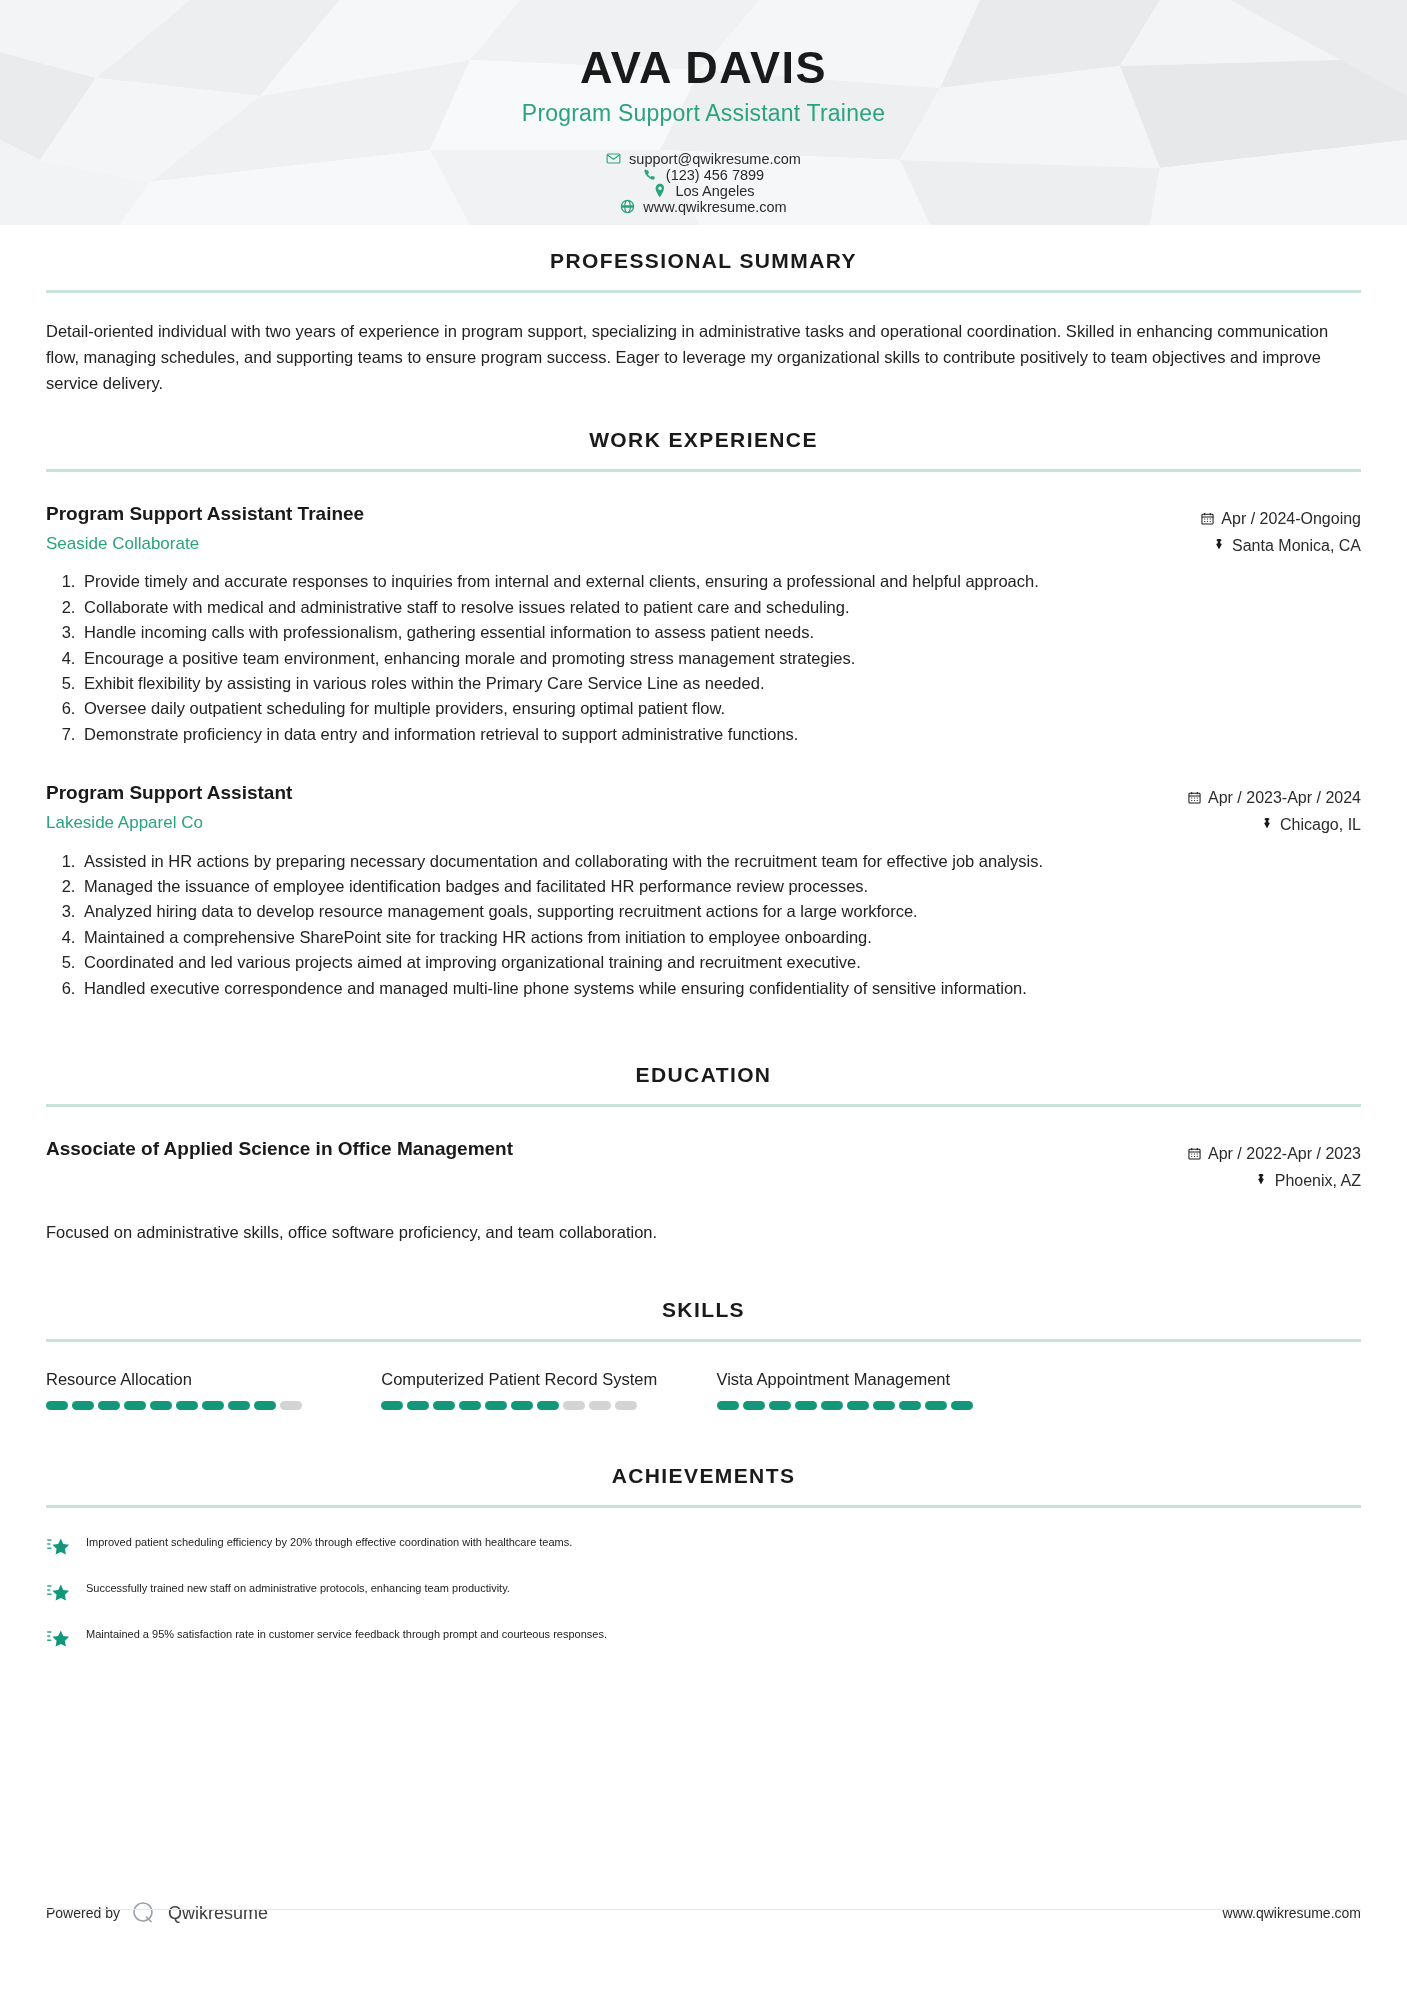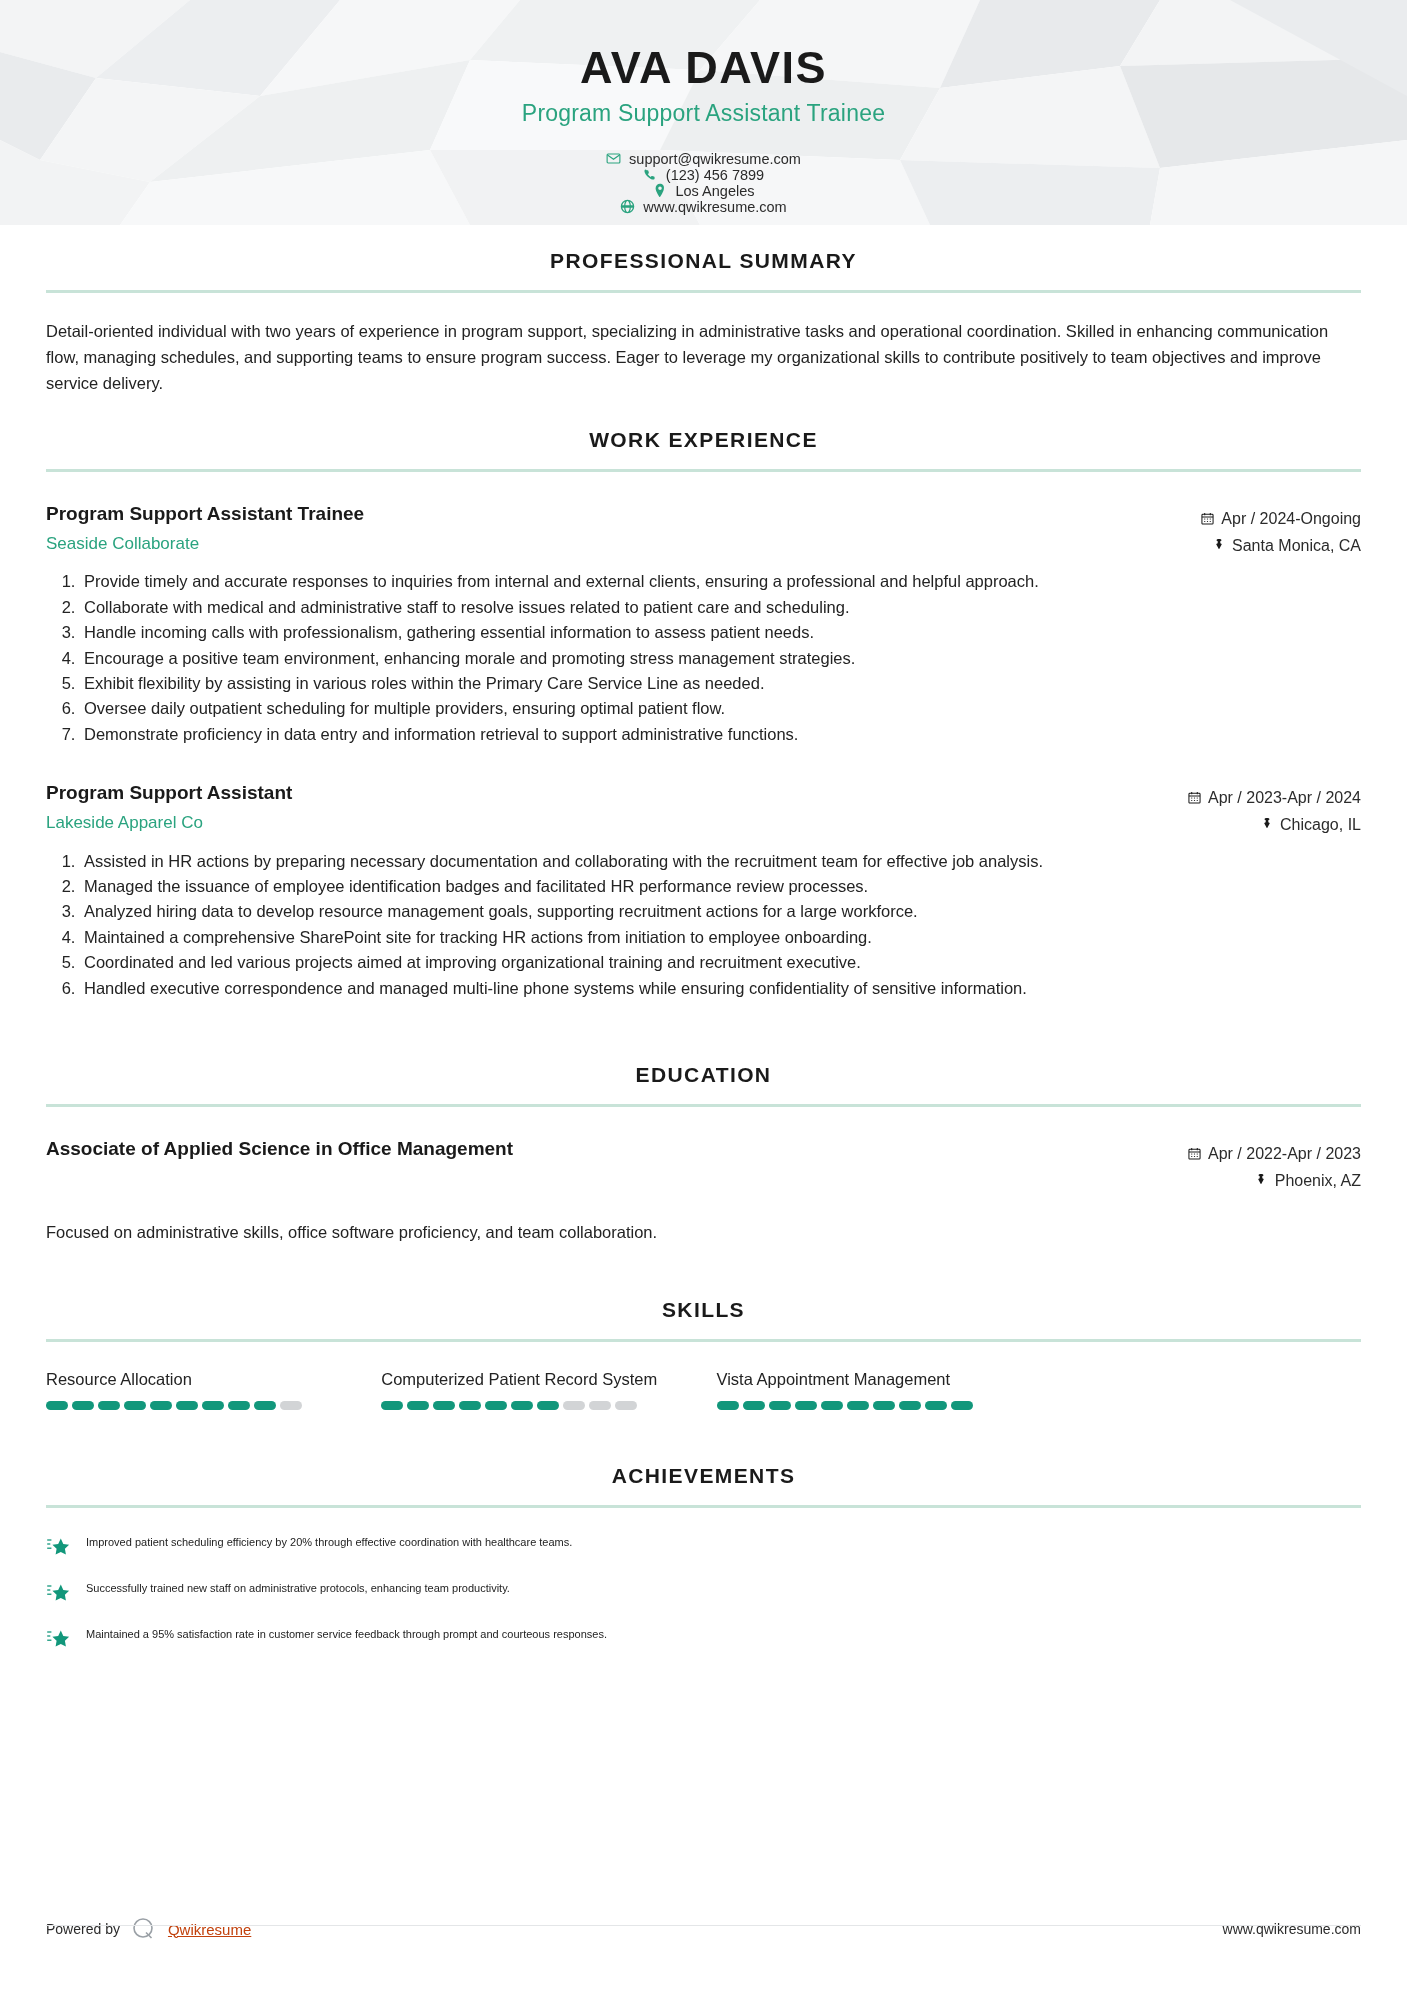--- a/index.html
+++ b/index.html
@@ -225,21 +225,21 @@
     font-size: 11px;
     line-height: 1.5;
     color: #232323;
   }
 
   
   .footer {
     position: absolute;
     left: 46px;
     right: 46px;
-    bottom: 48px;
+    bottom: 64px;
     display: flex;
     align-items: center;
     justify-content: space-between;
     z-index: 2;
   }
   .footer-left {
     display: flex;
     align-items: center;
     gap: 11px;
   }
@@ -247,23 +247,22 @@
     font-size: 14px;
     color: #2b2b2b;
   }
   .brand-mark {
     width: 26px;
     height: 26px;
     color: #9aa0a6;
   }
   .brand-mark svg { display: block; }
   .brand-name {
-    font-size: 15px;
-    color: #c2410c;
-    text-decoration: underline;
+    font-size: 18px;
+    color: #404040;
     font-weight: 400;
   }
   .footer-right {
     font-size: 14px;
     color: #2b2b2b;
   }
   .footer-rule {
     position: absolute;
     left: 0; right: 0;
     bottom: 16px;

